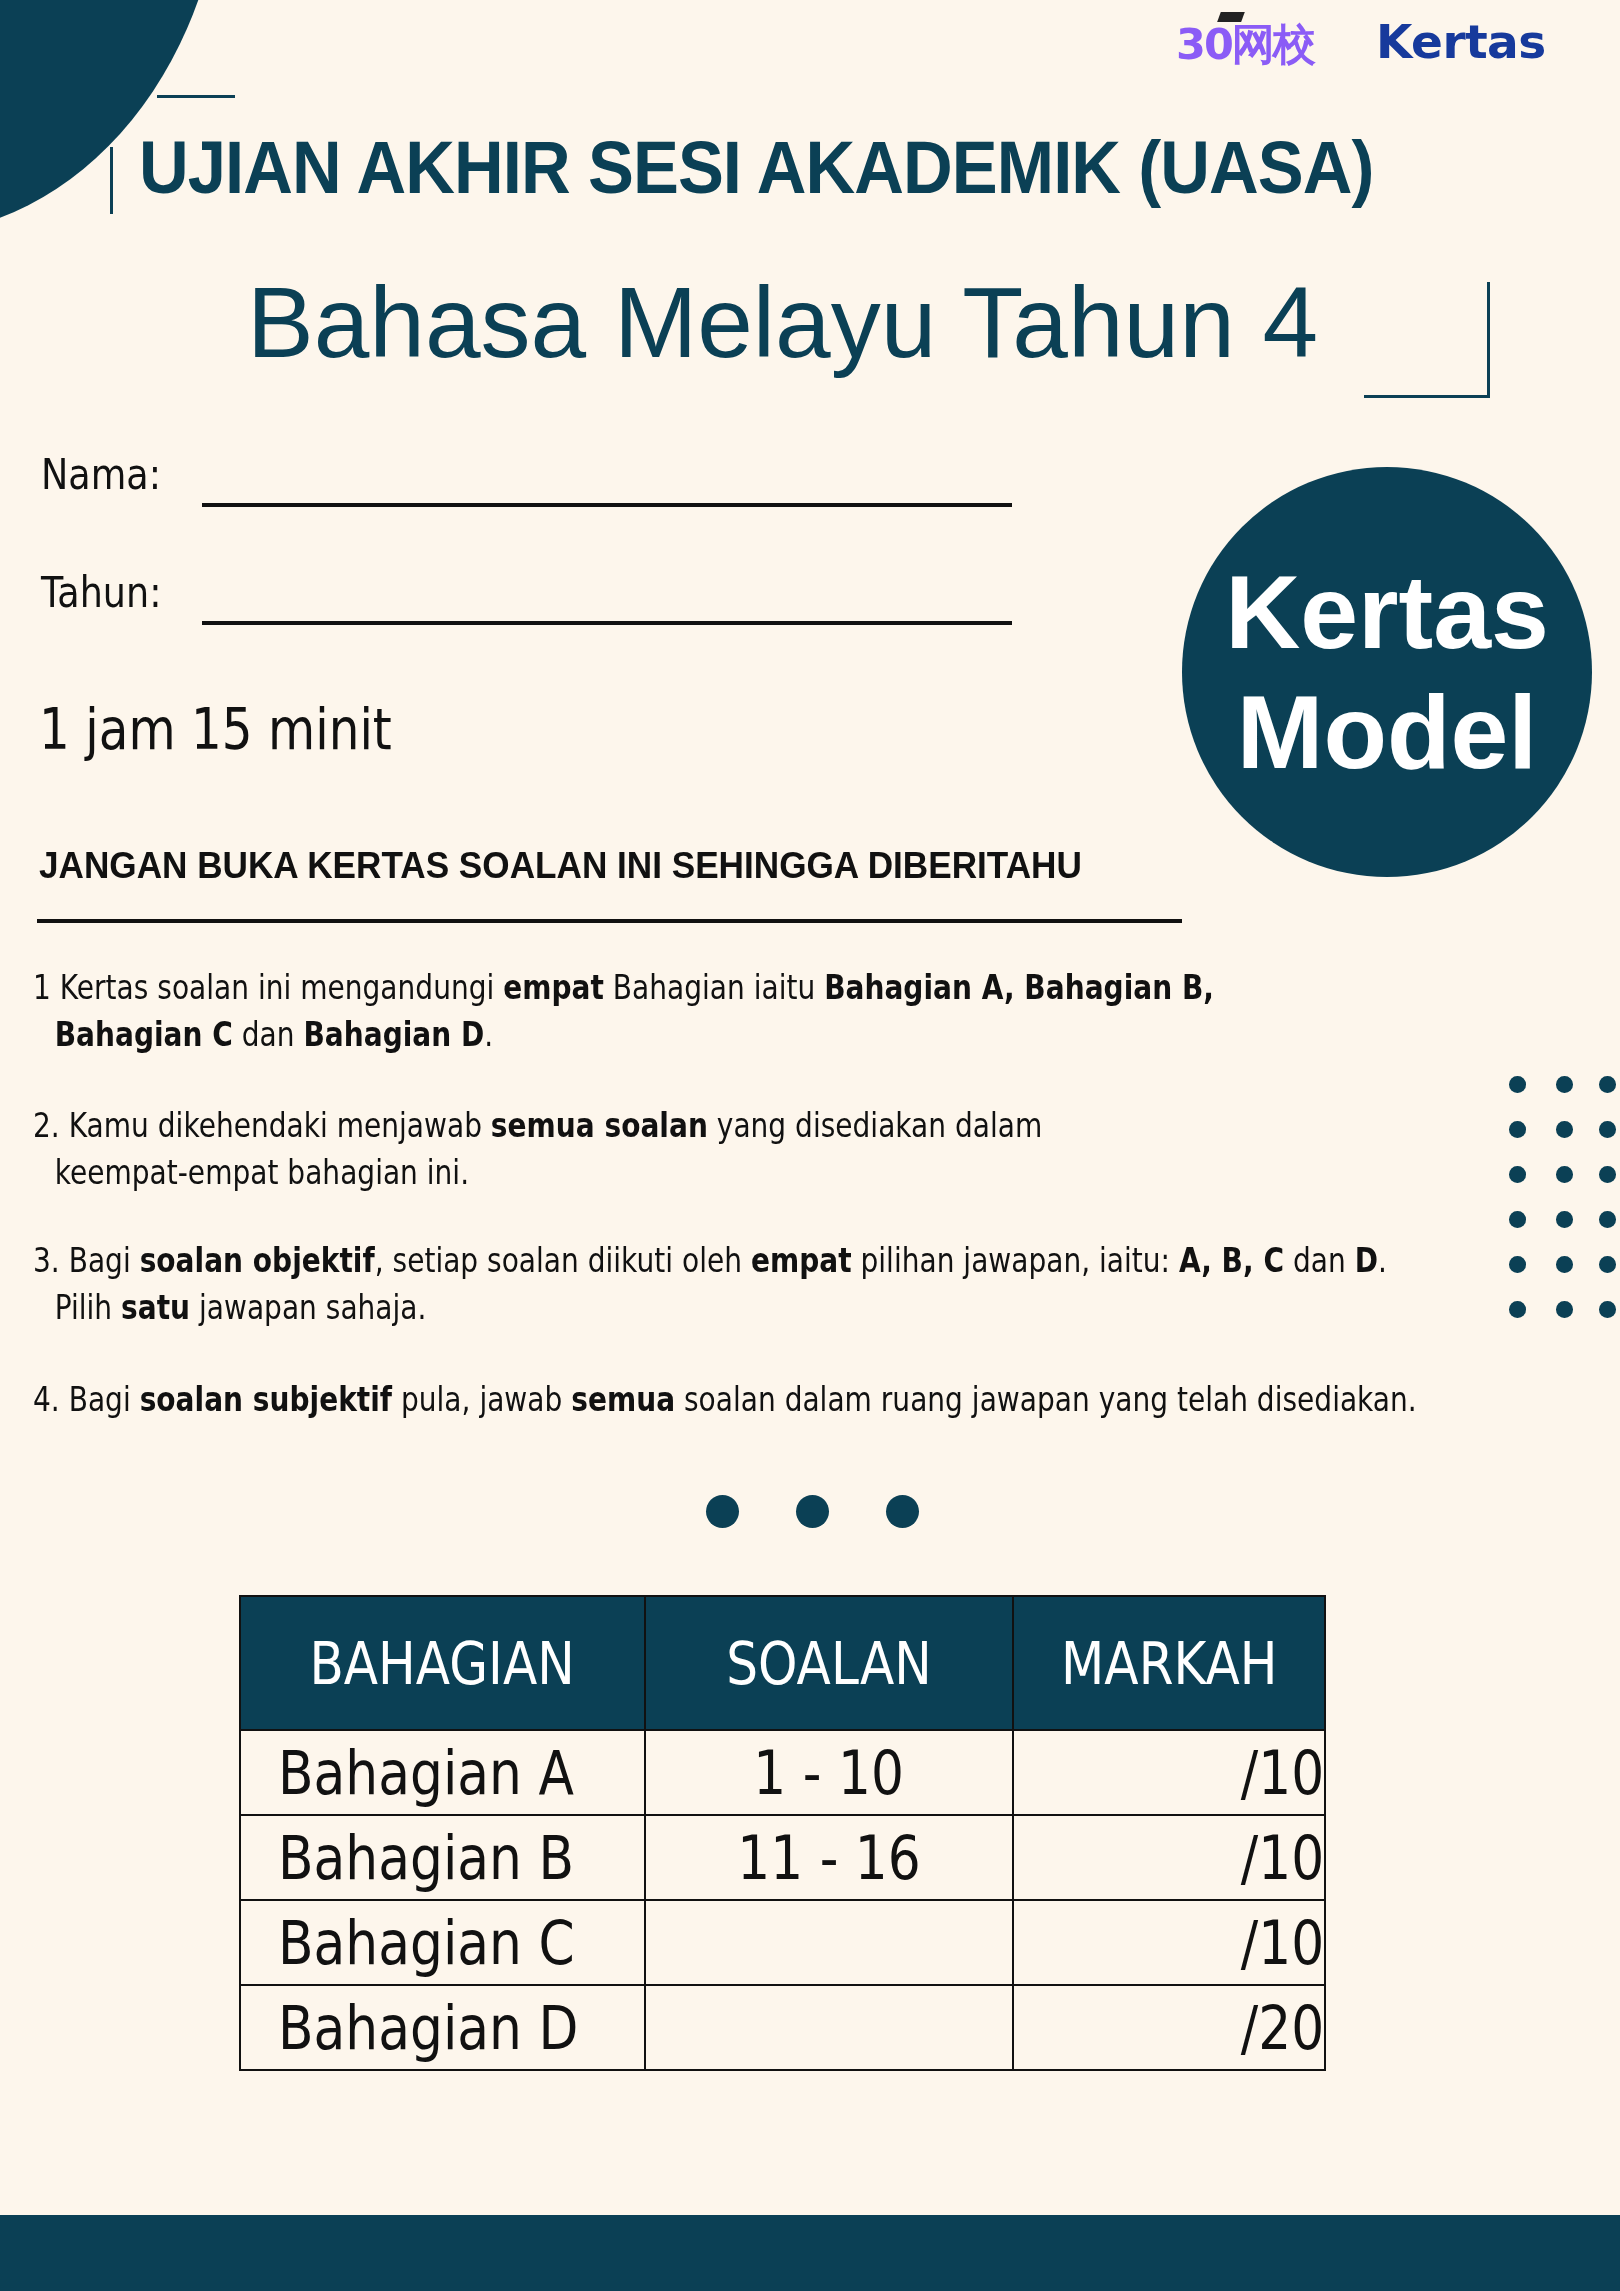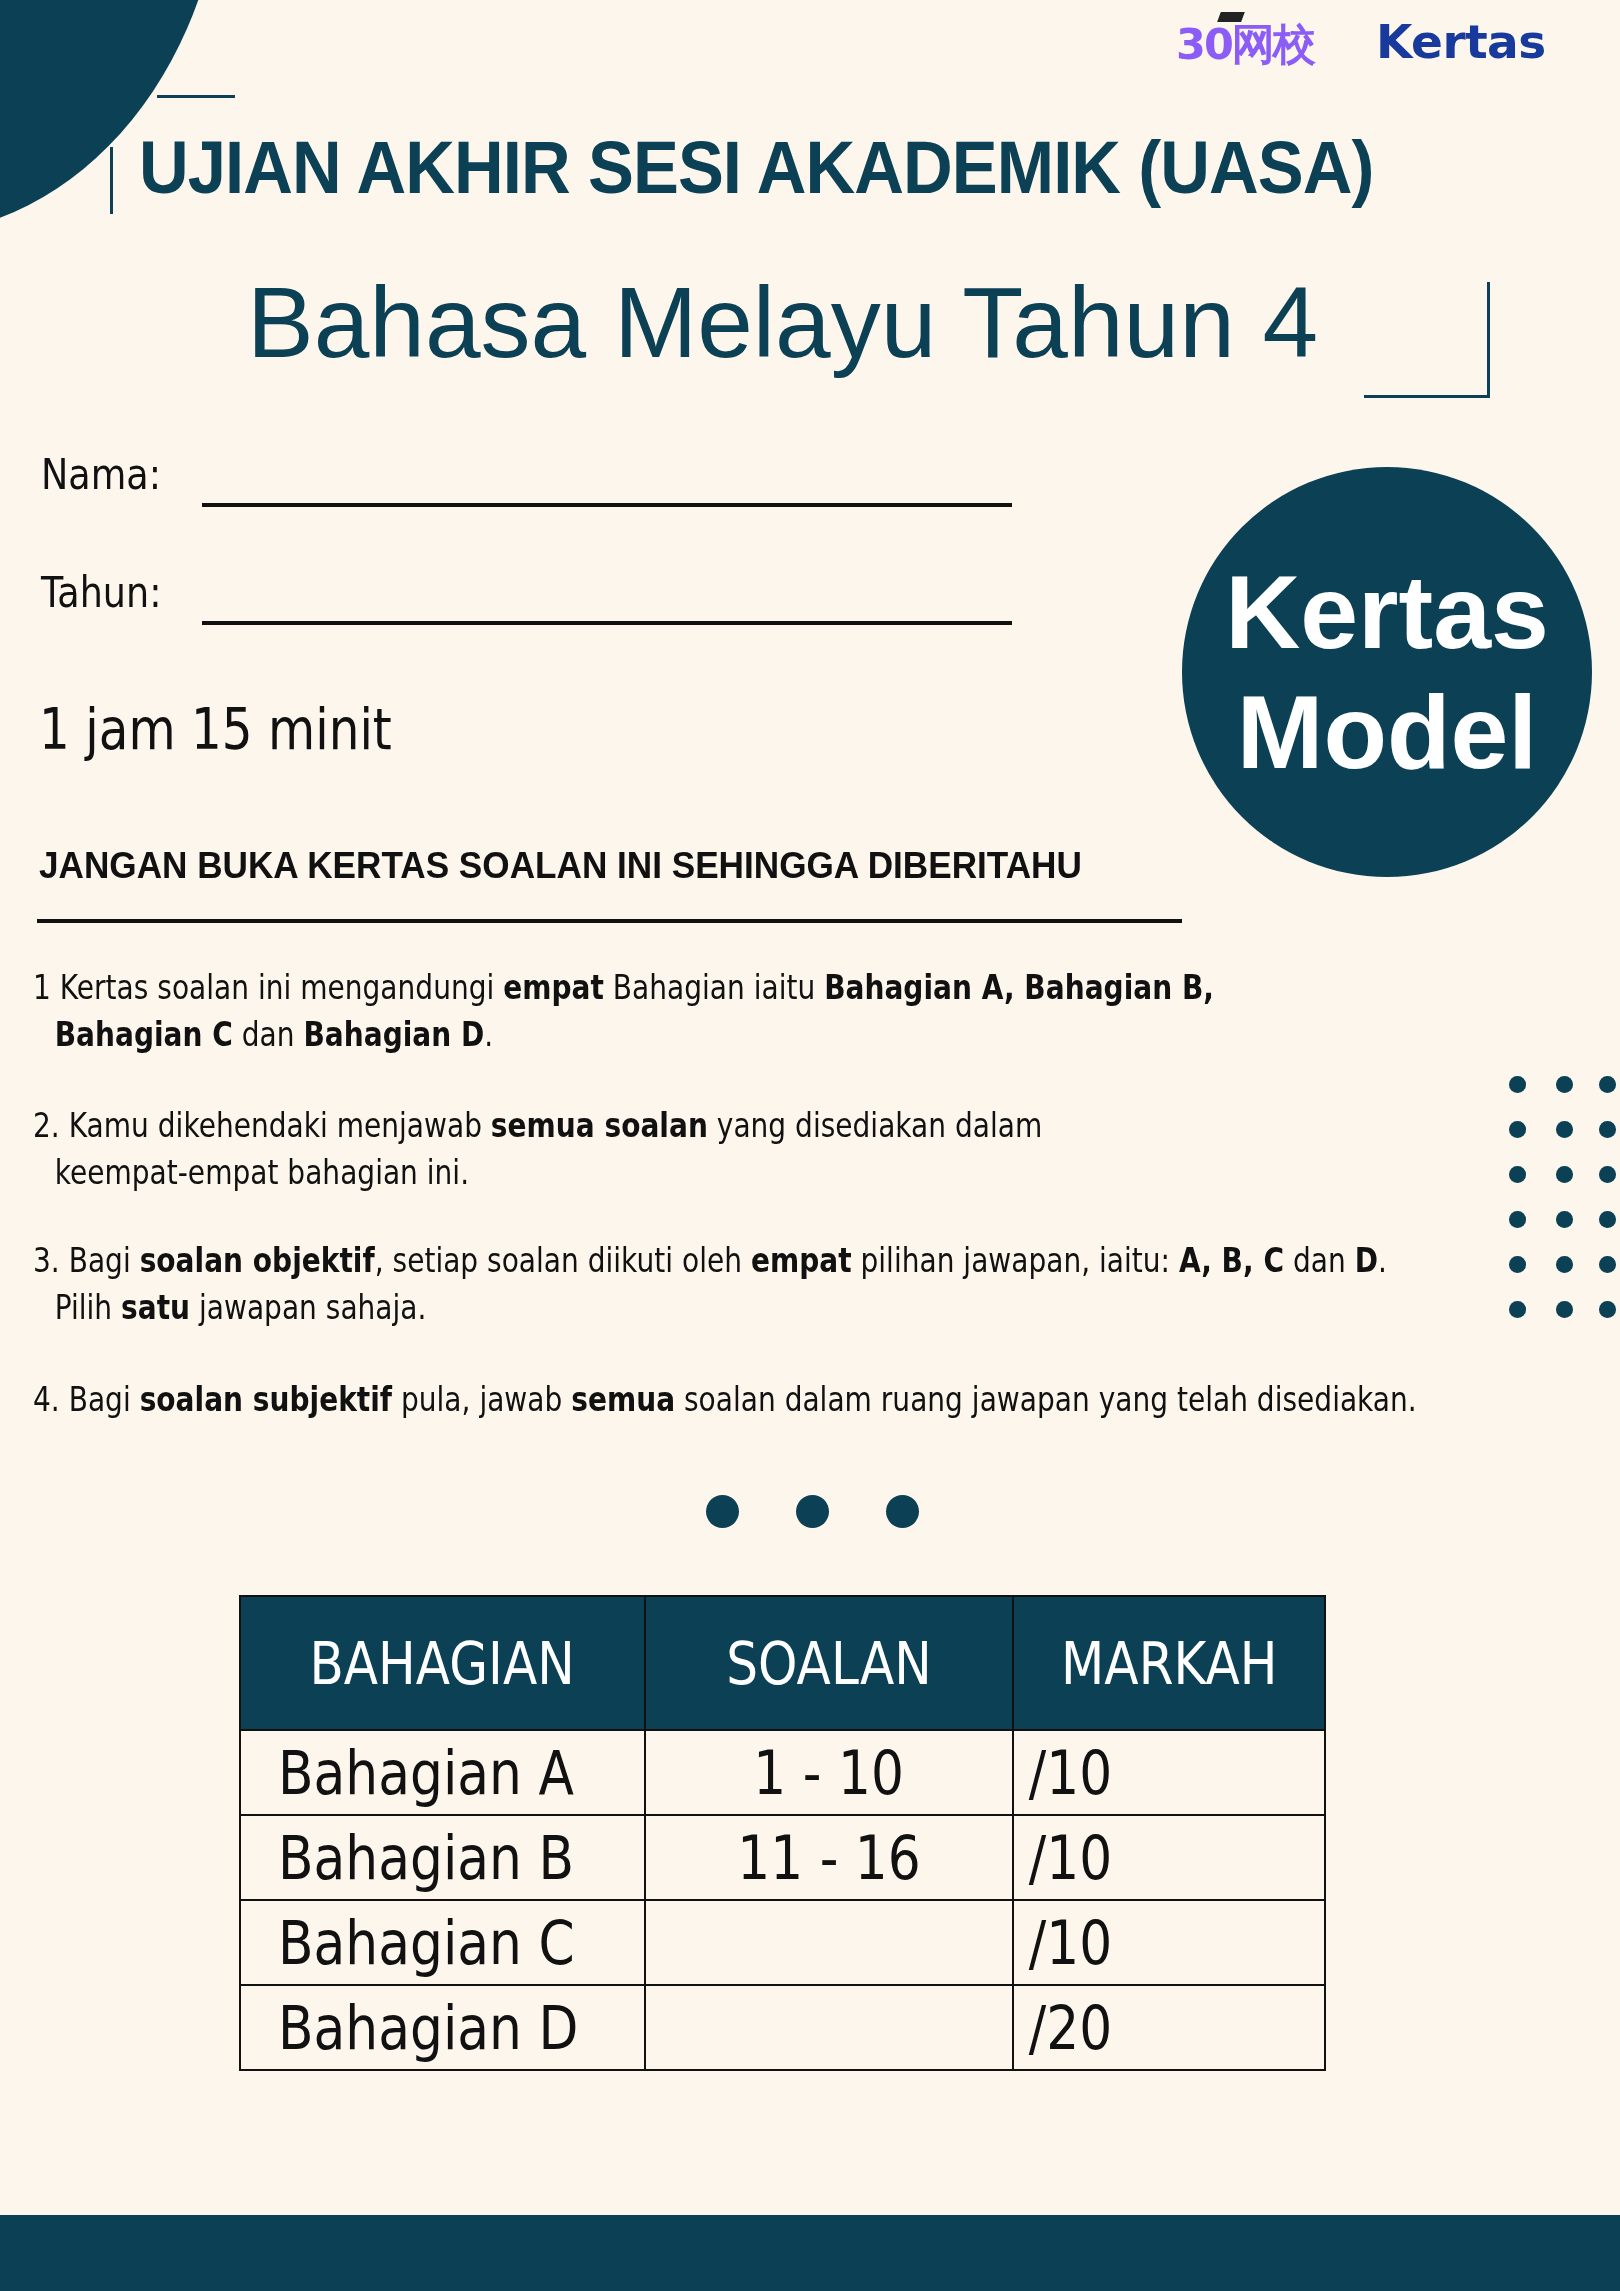--- a/index.html
+++ b/index.html
@@ -99,21 +99,21 @@
       height: 134px; font-size: 59px;
     }
     table.marks td { height: 85px; font-size: 61px; color: #111; background: #fdf6ec; }
     .c1 { width: 405px; }
     .c2 { width: 368px; }
     .c3 { width: 312px; }
     .cell { display: inline-block; transform: scaleX(0.85); white-space: nowrap; }
     td.left { text-align: left; padding-left: 37px; }
     td.left .cell { transform-origin: left; }
     td.center { text-align: center; }
-    td.right { text-align: left; padding-right: 53px; }
+    td.right { text-align: right; }
     td.right .cell { transform-origin: right; }
     th .cell { transform-origin: center; }
     .footer-bar { position: absolute; left: 0; top: 2215px; width: 1620px; height: 76px; background: #0b4055; }
   </style>
 </head>
 <body>
 
 <div class="corner-shape"></div>
 <div class="deco-line" style="left:157px;top:95px;width:78px;height:2.9px;"></div>
 <div class="deco-line" style="left:110px;top:147px;width:2.9px;height:67px;"></div>

